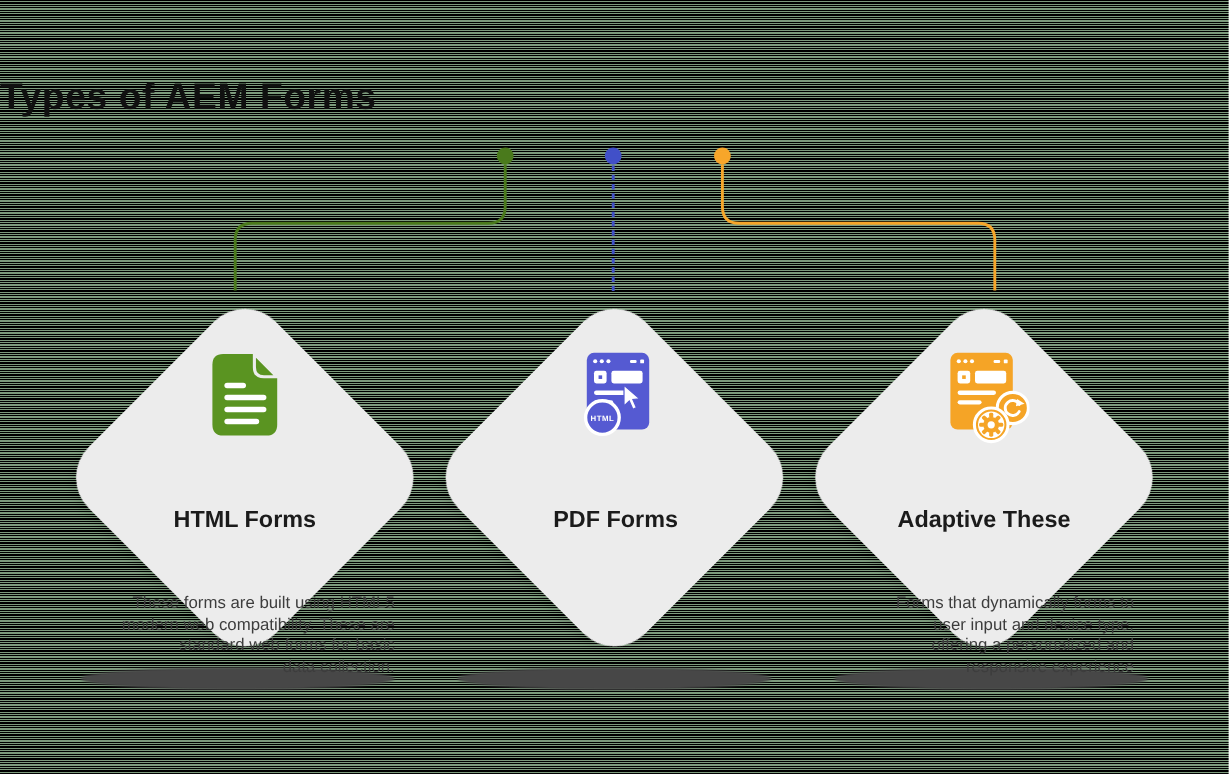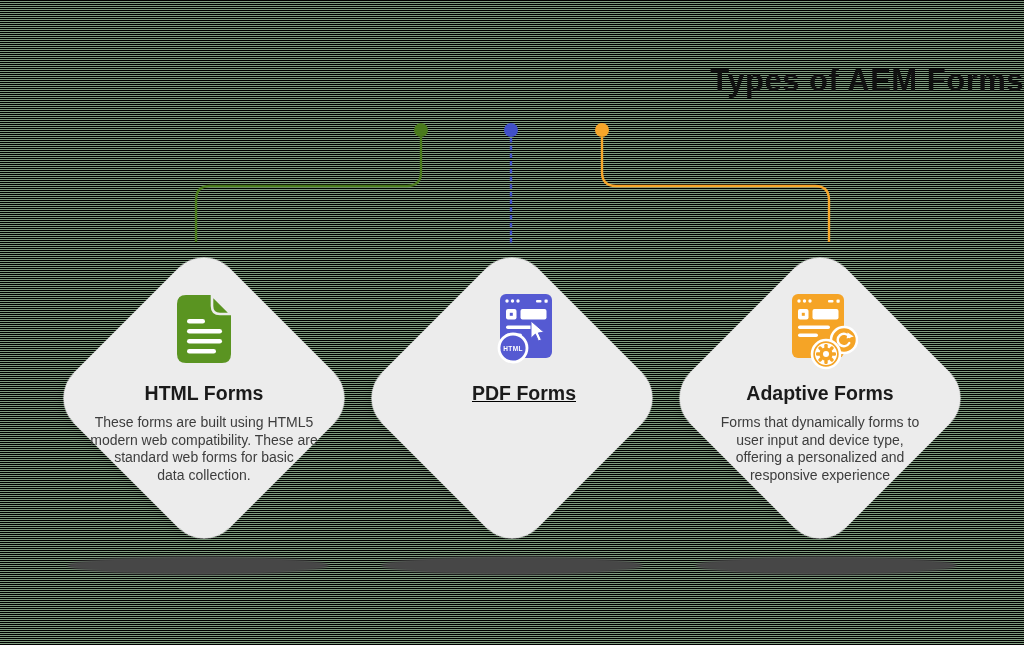--- a/index.html
+++ b/index.html
@@ -4,40 +4,40 @@
 <style>
   html,body{margin:0;padding:0;}
   body{font-family:"Liberation Sans","DejaVu Sans",sans-serif;}
   #canvas{
     position:relative;width:1024px;height:645px;overflow:hidden;
     background:repeating-linear-gradient(to bottom,
       var(--bg_stripe_dark) 0px, var(--bg_stripe_dark) 1px,
       var(--bg_stripe_green) 1px, var(--bg_stripe_green) 2px);
   }
   .main-title{
-    position:absolute;top:63px;left:0;width:1024px;text-align:right;
+    position:absolute;top:63px;left:0;width:1024px;text-align:left;
     font-size:31px;font-weight:800;letter-spacing:.5px;color:#101010;margin:0;
   }
   svg.connectors{position:absolute;left:0;top:0;}
   .diamond{
     position:absolute;width:220px;height:220px;top:288px;
     background:var(--card_bg);border-radius:36px;transform:rotate(45deg);
     filter:drop-shadow(0 5px 4px rgba(0,0,0,0.10));
   }
   #diamond-1{left:94px;} #diamond-2{left:402px;} #diamond-3{left:710px;}
   .card-content{
     position:absolute;top:290px;width:280px;display:flex;flex-direction:column;
-    align-items:center;text-align:center;
+    align-items:center;text-align:center;gap:40px;
   }
-  #content-1{left:64px;} #content-2{left:384px;text-decoration:underline;} #content-3{left:680px;}
+  #content-1{left:64px;} #content-2{left:373px;} #content-3{left:680px;}
   .card-icon{width:76px;height:80px;display:block;}
   .card-title{margin:12px 0 0 0;font-size:19.5px;font-weight:800;color:#1b1b1b;}
   .card-desc{
     margin:9px 0 0 0;font-size:14px;line-height:17.5px;color:#3d3d3d;
-    white-space:pre-line;width:250px;
+    white-space:pre-line;width:250px;text-align:right;
   }
   .floor-shadow{
     position:absolute;top:556px;width:262px;height:19px;border-radius:50%;
     background:var(--shadow);filter:blur(1px);
   }
   #shadow-1{left:67px;} #shadow-2{left:381px;} #shadow-3{left:695px;}
   .badge-text{font-size:6.5px;font-weight:bold;letter-spacing:.4px;}
 </style>
 </head>
 <body>
@@ -129,20 +129,20 @@
             <rect x="-1.7" y="-10" width="3.4" height="4.4" rx="1.2" transform="rotate(135)"></rect>
             <rect x="-1.7" y="-10" width="3.4" height="4.4" rx="1.2" transform="rotate(180)"></rect>
             <rect x="-1.7" y="-10" width="3.4" height="4.4" rx="1.2" transform="rotate(225)"></rect>
             <rect x="-1.7" y="-10" width="3.4" height="4.4" rx="1.2" transform="rotate(270)"></rect>
             <rect x="-1.7" y="-10" width="3.4" height="4.4" rx="1.2" transform="rotate(315)"></rect>
           </g>
         </g>
         <circle cx="44" cy="64" r="3" fill="#fff"></circle>
       </g>
     </svg>
-    <h2 class="card-title">Adaptive Forms</h2>
+    <h2 class="card-title">Adaptive These</h2>
     <p class="card-desc">Forms that dynamically forms to
 user input and device type,
 offering a personalized and
 responsive experience</p>
   </div>
 
 </div>
 
 </body></html>

